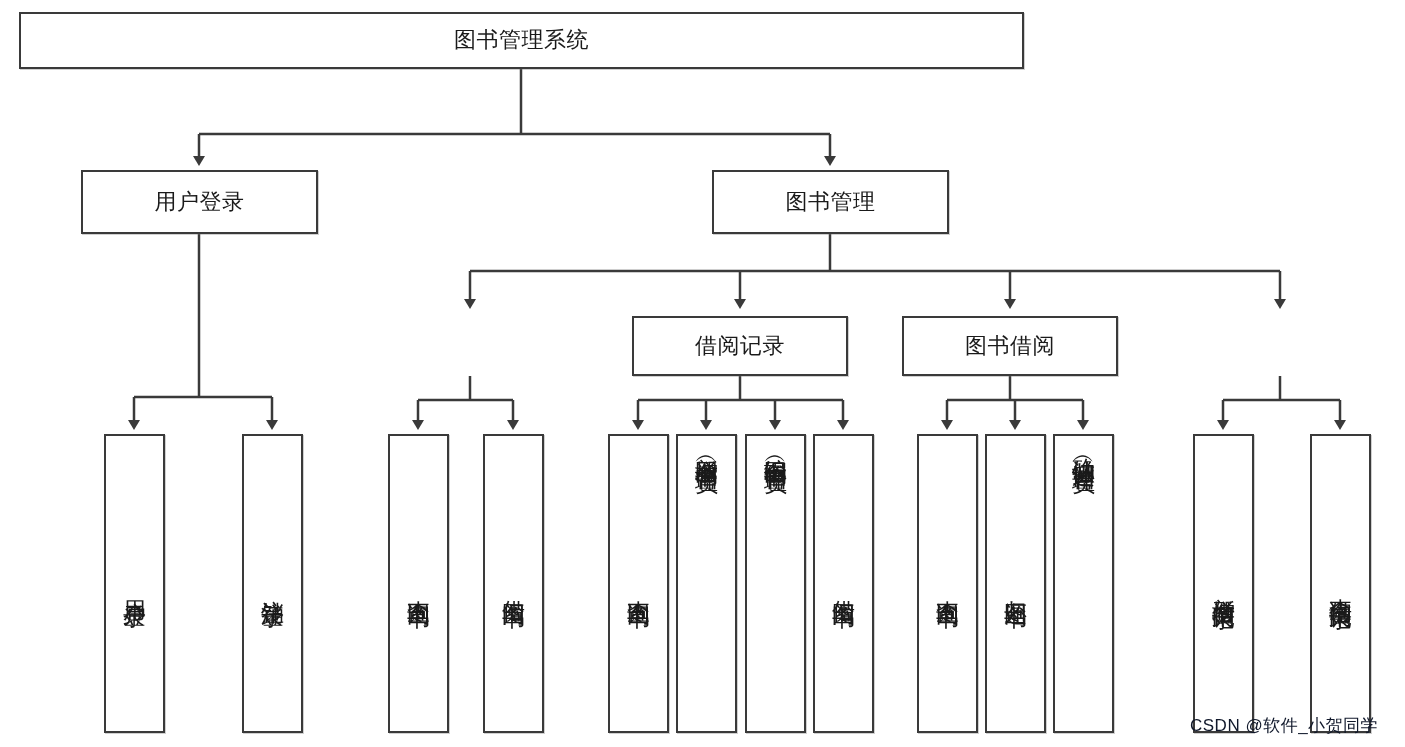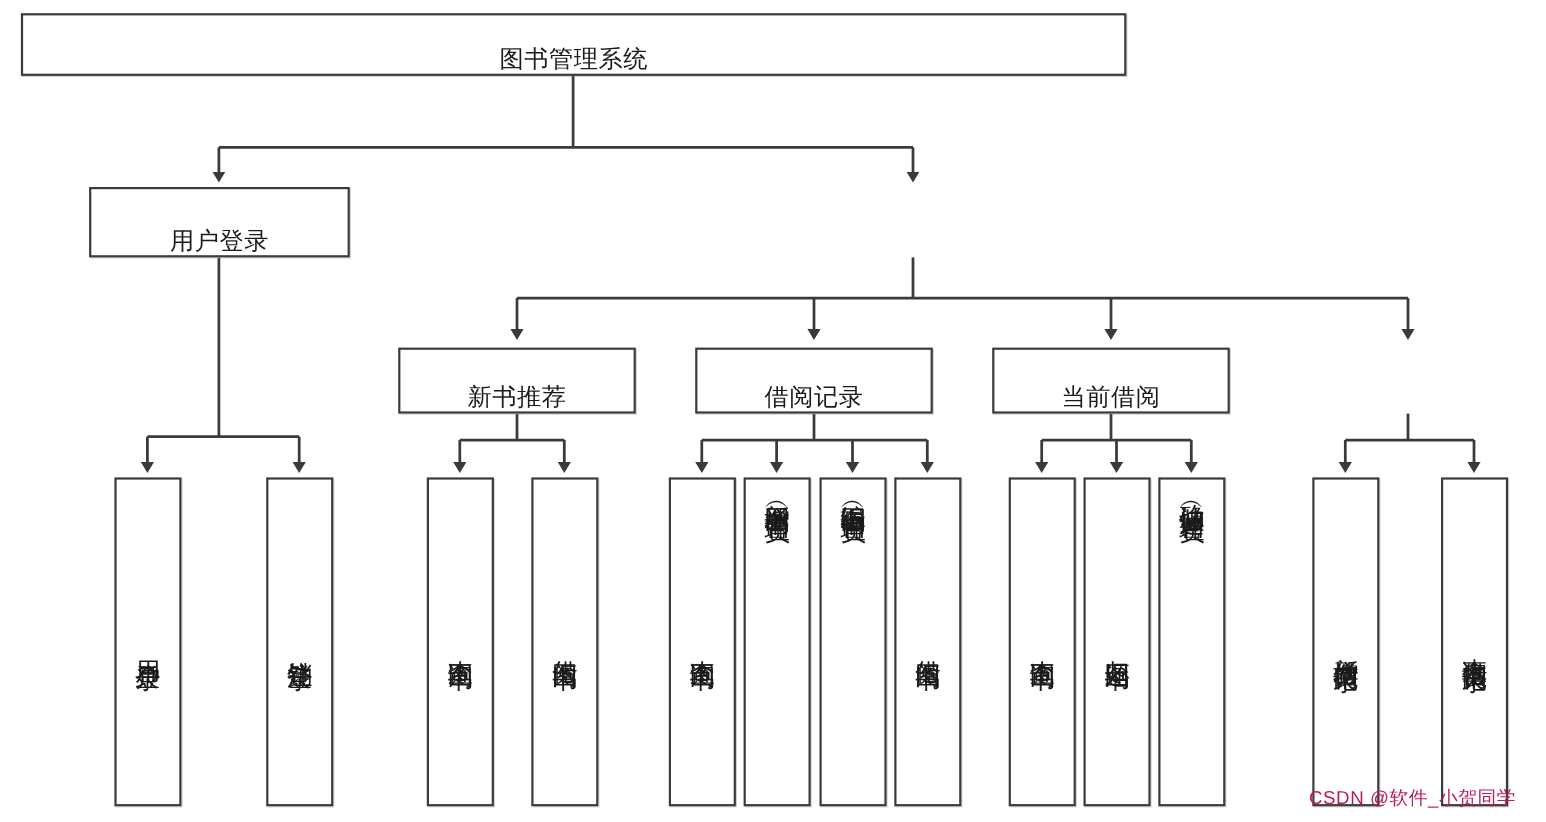--- a/index.html
+++ b/index.html
@@ -24,21 +24,21 @@
     width: 1405px;
     height: 747px;
     pointer-events: none;
   }
   .node {
     position: absolute;
     box-sizing: border-box;
     background: #ffffff;
     border: 2.5px solid #3a3a3a;
     display: flex;
-    align-items: flex-end;
+    align-items: center;
     justify-content: center;
     color: #1a1a1a;
     box-shadow: 1px 1px 0 rgba(120,120,120,0.35);
   }
   .node .label {
     display: block;
     text-align: center;
     line-height: 1.12;
     letter-spacing: 0.5px;
   }
@@ -60,21 +60,21 @@
     line-height: 1.18;
     letter-spacing: 2px;
     height: auto;
     max-height: 288px;
   }
   .watermark {
     position: absolute;
     left: 1190px;
     top: 714px;
     font-size: 17px;
-    color: #be185d;
+    color: #0f172a;
     white-space: nowrap;
     letter-spacing: 0.5px;
   }
 </style>
 </head>
 <body>
 
 <div id="canvas">
 
   <svg class="connectors" viewBox="0 0 1405 747" xmlns="http://www.w3.org/2000/svg">
@@ -127,29 +127,29 @@
     </g>
   </svg>
 
   <div class="node root horizontal" style="left:19px; top:12px; width:1005px; height:57px;">
     <span class="label">图书管理系统</span>
   </div>
 
   <div class="node horizontal" style="left:81px; top:170px; width:237px; height:64px;">
     <span class="label">用户登录</span>
   </div>
+  <div class="node horizontal" style="left:712px; top:170px; width:237px; height:64px;">
+    <span class="label">图书管理</span>
+  </div>
 
-  <div class="node horizontal" style="left:362px; top:316px; width:216px; height:60px;">
-    <span class="label">新书推荐</span>
-  </div>
   <div class="node horizontal" style="left:632px; top:316px; width:216px; height:60px;">
     <span class="label">借阅记录</span>
   </div>
   <div class="node horizontal" style="left:902px; top:316px; width:216px; height:60px;">
-    <span class="label">当前借阅</span>
+    <span class="label">图书借阅</span>
   </div>
 
   <div class="node leaf" style="left:104px; top:434px; width:61px; height:299px; align-items:center;">
     <span class="label">用户登录</span>
   </div>
   <div class="node leaf" style="left:242px; top:434px; width:61px; height:299px; align-items:center;">
     <span class="label">注销登录</span>
   </div>
 
   <div class="node leaf" style="left:388px; top:434px; width:61px; height:299px; align-items:center;">

